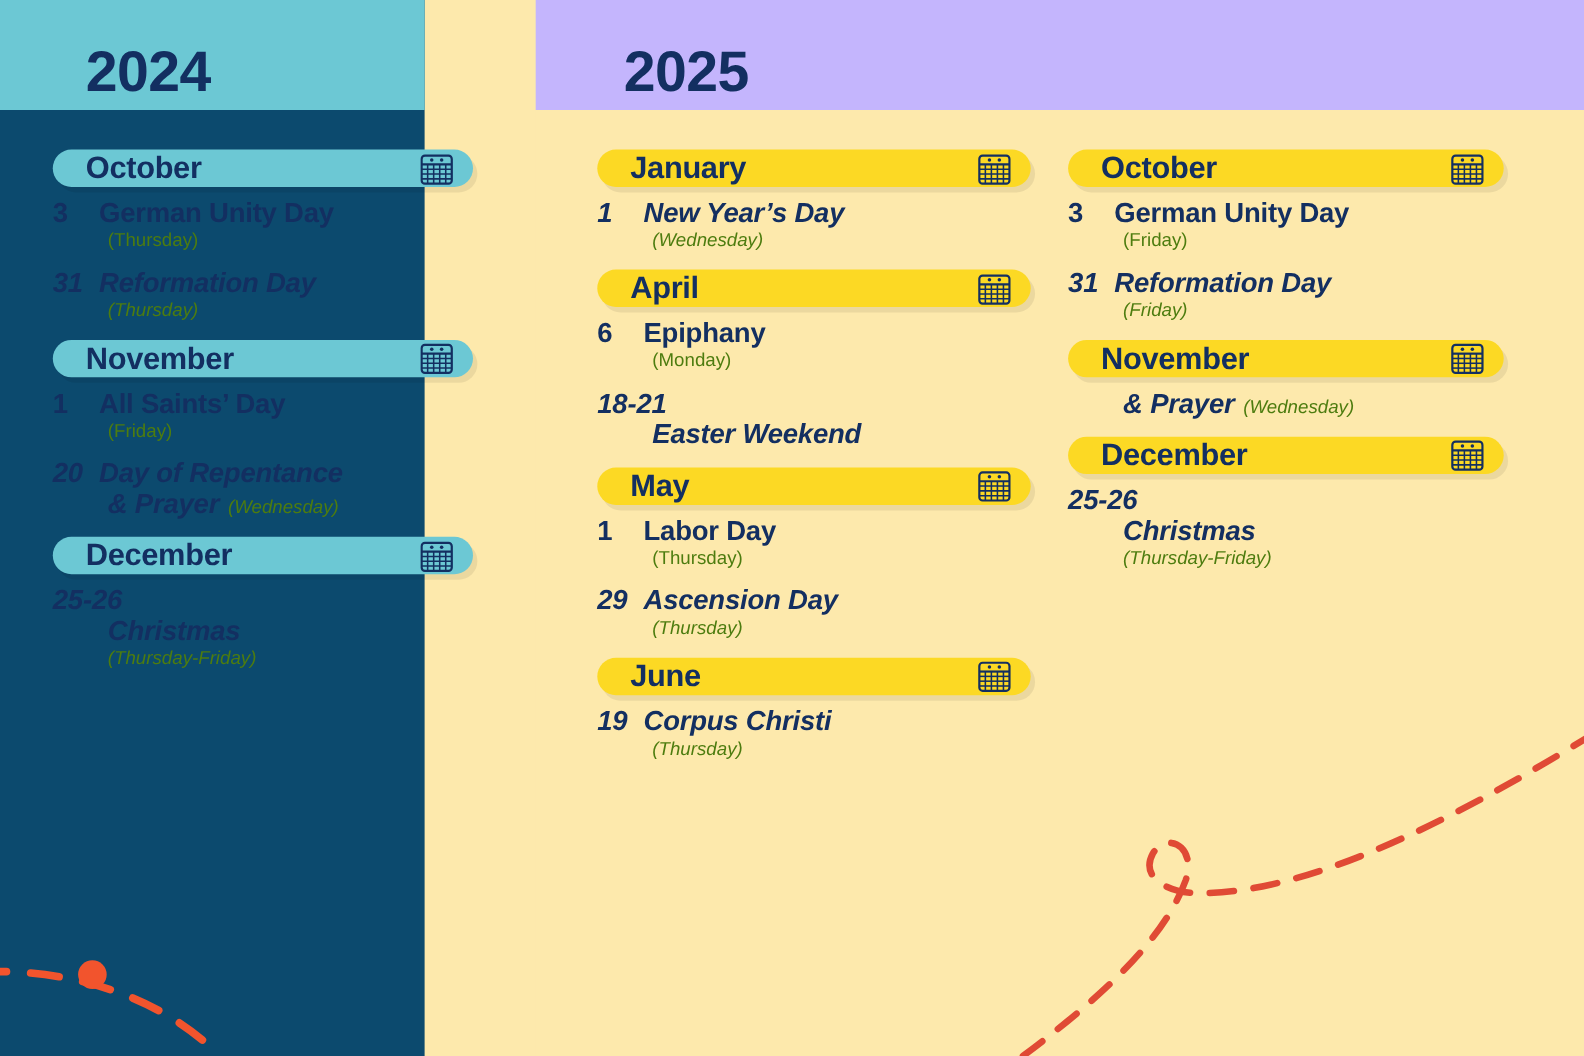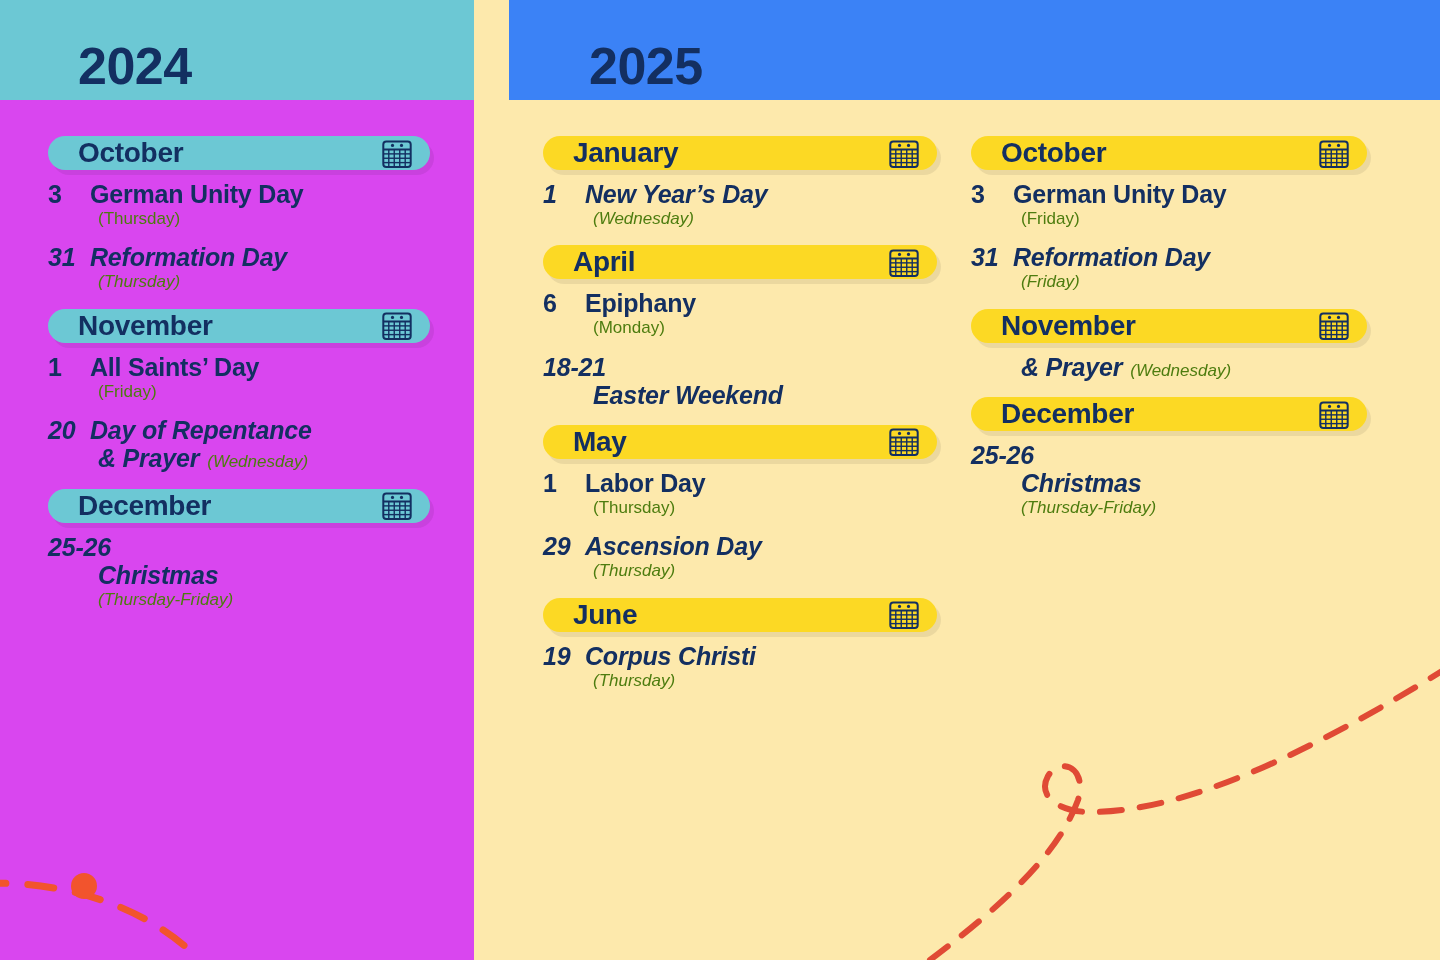--- a/index.html
+++ b/index.html
@@ -2,26 +2,26 @@
 <html><head>
 <meta charset="utf-8">
 <style>
   html,body{margin:0;padding:0;}
   body{
     width:1440px;height:960px;overflow:hidden;position:relative;
     font-family:"Liberation Sans","DejaVu Sans",sans-serif;
     background:#FDE9AC;
   }
   .panel{position:absolute;top:0;bottom:0;}
-  .panel-2024{left:0;width:474px;background:#d946ef;}
+  .panel-2024{left:0;width:386px;background:#0c4a6e;}
   .panel-2025{left:487px;right:0;background:#FDE9AC;}
 
   .yearbar{position:absolute;top:0;left:0;right:0;height:100px;}
   .panel-2024 .yearbar{background:#6CC8D4;}
-  .panel-2025 .yearbar{background:#3b82f6;margin-left:22px;}
+  .panel-2025 .yearbar{background:#c4b5fd;}
   .yeartitle{
     position:absolute;bottom:8px;
     font-size:52px;font-weight:bold;color:#132F61;
     letter-spacing:-0.5px;line-height:1;
   }
   .panel-2024 .yeartitle{left:78px;}
   .panel-2025 .yeartitle{left:80px;}
 
   .deco{position:absolute;inset:0;pointer-events:none;}
 

